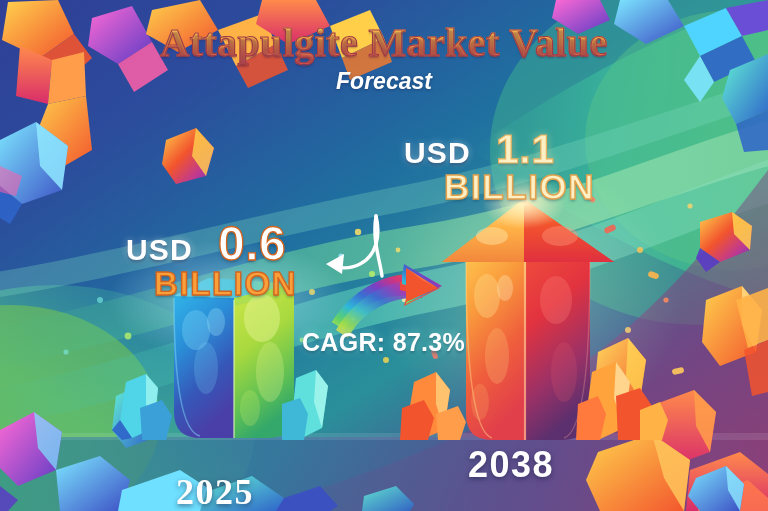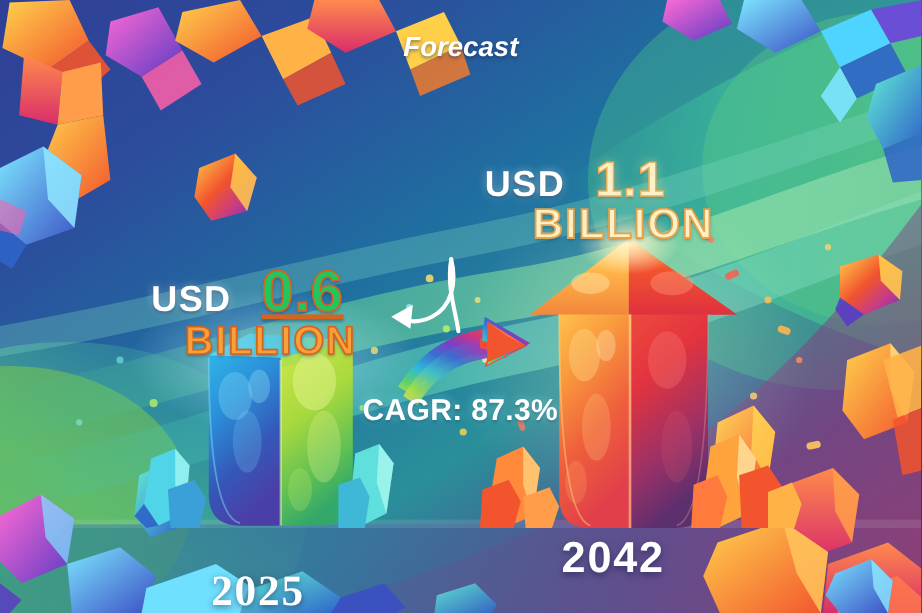--- a/index.html
+++ b/index.html
@@ -32,22 +32,22 @@
   .value-label{position:absolute;white-space:nowrap;}
   .vl-row{display:flex;align-items:baseline;gap:25px;}
   .vl-usd{
     font-weight:bold;font-size:30px;letter-spacing:1.2px;color:#ffffff;
     text-shadow:0 0 7px rgba(255,255,255,.45),0 2px 3px rgba(10,35,75,.55);
   }
   .vl-num{font-weight:bold;letter-spacing:.5px;}
   .vl-bln{font-weight:bold;letter-spacing:1.6px;text-align:right;margin-top:-6px;}
 
   #label-2025{left:126px;top:216px;}
-  #label-2025 .vl-num{font-size:48px;color:#22c55e;-webkit-text-stroke:1.3px #d4641f;
-    text-shadow:0 2px 3px rgba(20,50,80,.45);text-decoration:underline;}
+  #label-2025 .vl-num{font-size:48px;color:#ffffff;-webkit-text-stroke:1.3px #d4641f;
+    text-shadow:0 2px 3px rgba(20,50,80,.45);}
   #label-2025 .vl-bln{font-size:33px;color:#f9a03a;-webkit-text-stroke:1.4px #d4641f;
     text-shadow:0 2px 3px rgba(20,50,80,.45);padding-left:28px;}
 
   #label-2035{left:404px;top:126px;}
   #label-2035 .vl-num{font-size:41px;color:#fdf0c4;-webkit-text-stroke:1.2px #e8b15c;
     text-shadow:0 0 9px rgba(255,235,170,.55),0 2px 3px rgba(20,50,80,.4);}
   #label-2035 .vl-bln{font-size:35px;color:#fdf0c4;-webkit-text-stroke:1.5px #e5a24c;
     text-shadow:0 2px 3px rgba(20,50,80,.4);padding-left:40px;}
 
   
@@ -435,20 +435,21 @@
       <path d="M332,322 C352,290 384,272 420,274 L418,292 C386,290 358,306 344,330 Z" fill="url(#rainbowArrow)"></path>
       <path d="M336,330 C356,296 390,278 424,280 L422,298 C390,296 362,312 348,338 Z" fill="url(#rainbowArrow2)" opacity=".85"></path>
       <polygon points="406,266 440,288 404,306 408,292 400,290 400,282 406,280" fill="#ef4b3c"></polygon>
       <polygon points="404,264 442,286 406,304 410,286 402,284 402,276" fill="url(#rainbowArrow)"></polygon>
       <polygon points="406,268 438,288 406,302" fill="#f2542d"></polygon>
       <polygon points="406,268 438,288 422,280" fill="#ff7a4c" opacity=".8"></polygon>
     </g>
   </svg>
 
   <div id="title-block">
+    <div id="main-title">Attapulgite Market Value</div>
     <div id="subtitle">Forecast</div>
   </div>
 
   <div class="value-label" id="label-2025">
     <div class="vl-row">
       <span class="vl-usd">USD</span>
       <span class="vl-num">0.6</span>
     </div>
     <div class="vl-bln">BILLION</div>
   </div>
@@ -457,15 +458,15 @@
     <div class="vl-row">
       <span class="vl-usd">USD</span>
       <span class="vl-num">1.1</span>
     </div>
     <div class="vl-bln">BILLION</div>
   </div>
 
   <div id="cagr-badge">CAGR: 87.3%</div>
 
   <div class="year-label" id="year-2025">2025</div>
-  <div class="year-label" id="year-2035">2042</div>
+  <div class="year-label" id="year-2035">2038</div>
 
 </div>
 
 </body></html>

